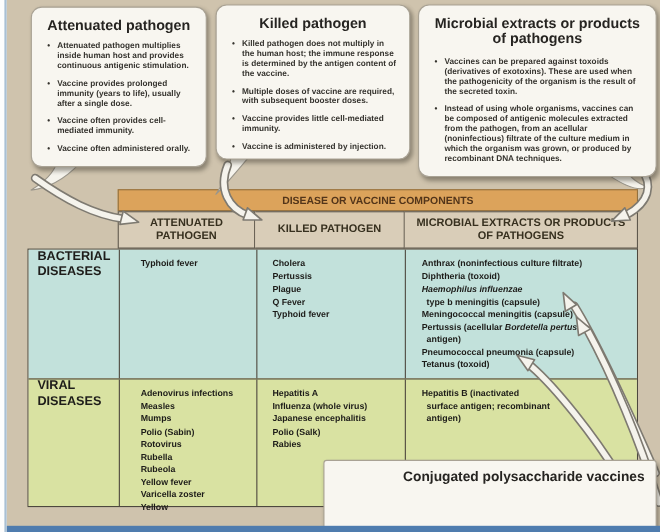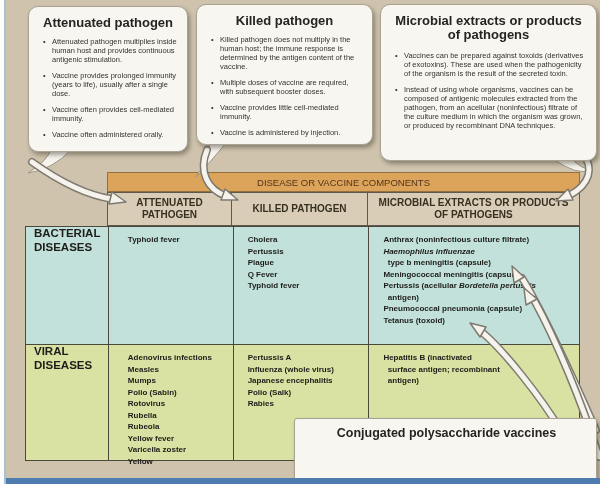--- a/index.html
+++ b/index.html
@@ -8,34 +8,34 @@
 
   
   .left-edge{position:absolute;left:0;top:0;width:4px;height:484px;background:#fdfdfd;border-right:2px solid #a9c0d4;z-index:6;}
   .bottom-strip{position:absolute;left:0;bottom:0;width:600px;height:6px;background:var(--bottom_strip,#4f7cae);z-index:5;}
 
   
   .callout{position:absolute;background:var(--callout_bg,#f8f6f0);border:1px solid #a9a294;border-radius:10px;
            box-shadow:2px 3px 4px rgba(60,55,45,.45);z-index:3;padding:7px 10px 6px 10px;box-sizing:border-box;color:#2e2c28;}
   .c-title{font-weight:bold;font-size:13px;line-height:14px;text-align:center;color:#262421;margin:2px 0 7px 0;}
   .callout ul{margin:0;padding:0 0 0 4px;list-style:none;}
-  .callout li{position:relative;padding-left:9px;font-size:7.5px;font-weight:normal;line-height:9px;margin-bottom:7px;color:#35332e;}
+  .callout li{position:relative;padding-left:9px;font-size:7.5px;font-weight:bold;line-height:9px;margin-bottom:7px;color:#35332e;}
   .callout li::before{content:"\2022";position:absolute;left:0;top:0;}
   #c-att{left:28px;top:6px;width:160px;height:146px;}
   #c-kill{left:196px;top:4px;width:177px;height:141px;}
   #c-micro{left:380px;top:4px;width:217px;height:157px;}
   #c-micro .c-title{margin-bottom:9px;}
   #c-conj{left:294px;top:418px;width:303px;height:63px;border-radius:3px;z-index:4;}
-  #c-conj .c-title{font-size:12.5px;text-align:center;margin:0 0 5px 2px;}
+  #c-conj .c-title{font-size:12.5px;text-align:right;margin:0 0 5px 2px;}
   #c-conj li{font-size:8px;line-height:9.5px;margin-bottom:0;}
 
   
   .banner{position:absolute;left:107px;top:172px;width:473px;height:20px;background:var(--banner_bg,#dca35b);
           border:1px solid #93713f;box-sizing:border-box;display:flex;align-items:center;justify-content:center;
-          font-size:9.5px;font-weight:normal;color:#53351a;z-index:1;}
+          font-size:9.5px;font-weight:bold;color:#53351a;z-index:1;}
   .colheads{position:absolute;left:107px;top:192px;width:473px;height:34px;display:flex;z-index:1;}
   .colhead{background:var(--header_bg,#d9cdb8);border:1px solid #5f584c;border-left:none;box-sizing:border-box;
            display:flex;align-items:center;justify-content:center;text-align:center;
            font-size:10px;line-height:12px;font-weight:bold;color:#37301f;padding:0 6px;}
   .colhead:first-child{border-left:1px solid #5f584c;}
   .w1{width:125px;} .w2{width:136px;} .w3{width:212px;}
   .rowgrid{position:absolute;left:25px;top:226px;width:555px;z-index:1;border:1px solid #4d483e;box-sizing:border-box;}
   .row{display:flex;}
   .row.bacterial{height:117px;background:var(--bacterial_bg,#c2e1db);}
   .row.viral{height:115px;background:var(--viral_bg,#d9e2a2);border-top:1px solid #4d483e;}
@@ -73,20 +73,21 @@
         </div>
       <div class="cell cw2">
           <div class="tline"><span>Cholera</span></div>
           <div class="tline"><span>Pertussis</span></div>
           <div class="tline"><span>Plague</span></div>
           <div class="tline"><span>Q Fever</span></div>
           <div class="tline"><span>Typhoid fever</span></div>
         </div>
       <div class="cell cw3">
           <div class="tline"><span>Anthrax (noninfectious culture filtrate)</span></div>
+          <div class="tline"><span>Diphtheria (toxoid)</span></div>
           <div class="tline"><span class="it">Haemophilus influenzae</span></div>
           <div class="tline"><span>  type b meningitis (capsule)</span></div>
           <div class="tline"><span>Meningococcal meningitis (capsule)</span></div>
           <div class="tline"><span>Pertussis (acellular </span><span class="it">Bordetella pertussis</span></div>
           <div class="tline"><span>  antigen)</span></div>
           <div class="tline"><span>Pneumococcal pneumonia (capsule)</span></div>
           <div class="tline"><span>Tetanus (toxoid)</span></div>
         </div>
     </div>
     <div class="row viral">
@@ -97,21 +98,21 @@
           <div class="tline"><span>Mumps</span></div>
           <div class="tline"><span>Polio (Sabin)</span></div>
           <div class="tline"><span>Rotovirus</span></div>
           <div class="tline"><span>Rubella</span></div>
           <div class="tline"><span>Rubeola</span></div>
           <div class="tline"><span>Yellow fever</span></div>
           <div class="tline"><span>Varicella zoster</span></div>
           <div class="tline"><span>Yellow</span></div>
         </div>
       <div class="cell cw2">
-          <div class="tline"><span>Pertussis A</span></div>
+          <div class="tline"><span>Hepatitis A</span></div>
           <div class="tline"><span>Influenza (whole virus)</span></div>
           <div class="tline"><span>Japanese encephalitis</span></div>
           <div class="tline"><span>Polio (Salk)</span></div>
           <div class="tline"><span>Rabies</span></div>
         </div>
       <div class="cell cw3">
           <div class="tline"><span>Hepatitis B (inactivated</span></div>
           <div class="tline"><span>  surface antigen; recombinant</span></div>
           <div class="tline"><span>  antigen)</span></div>
         </div>

